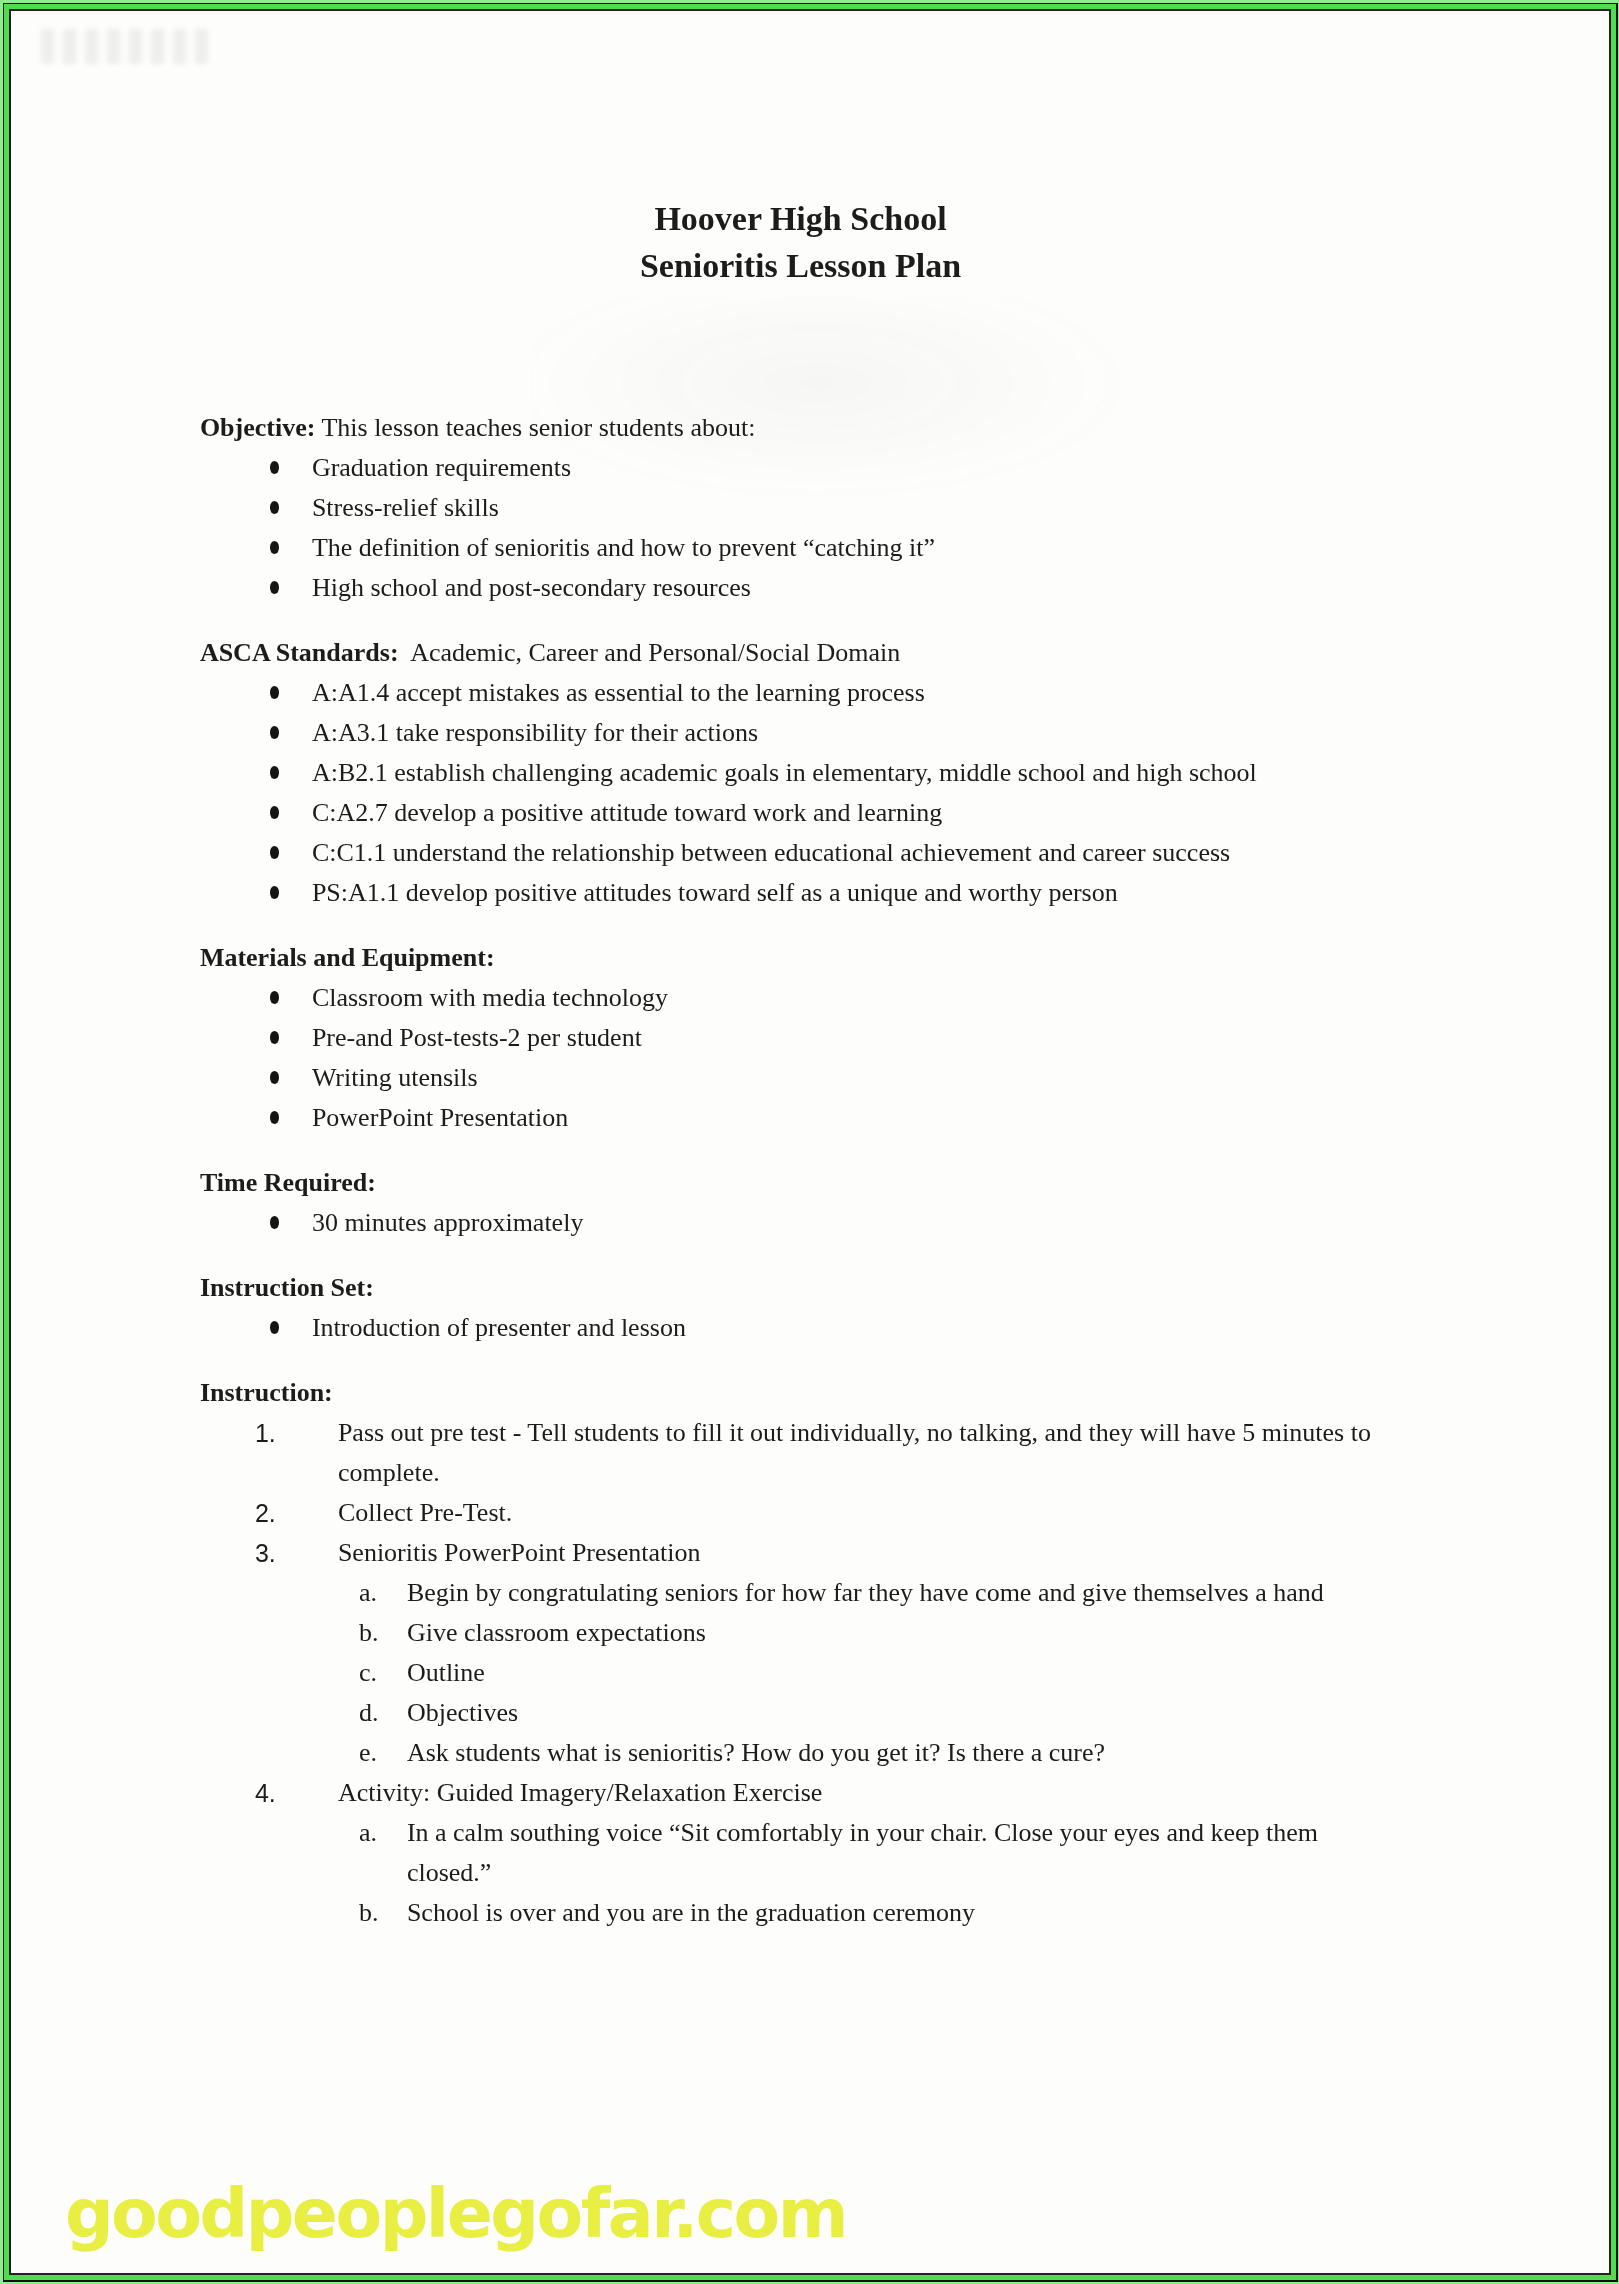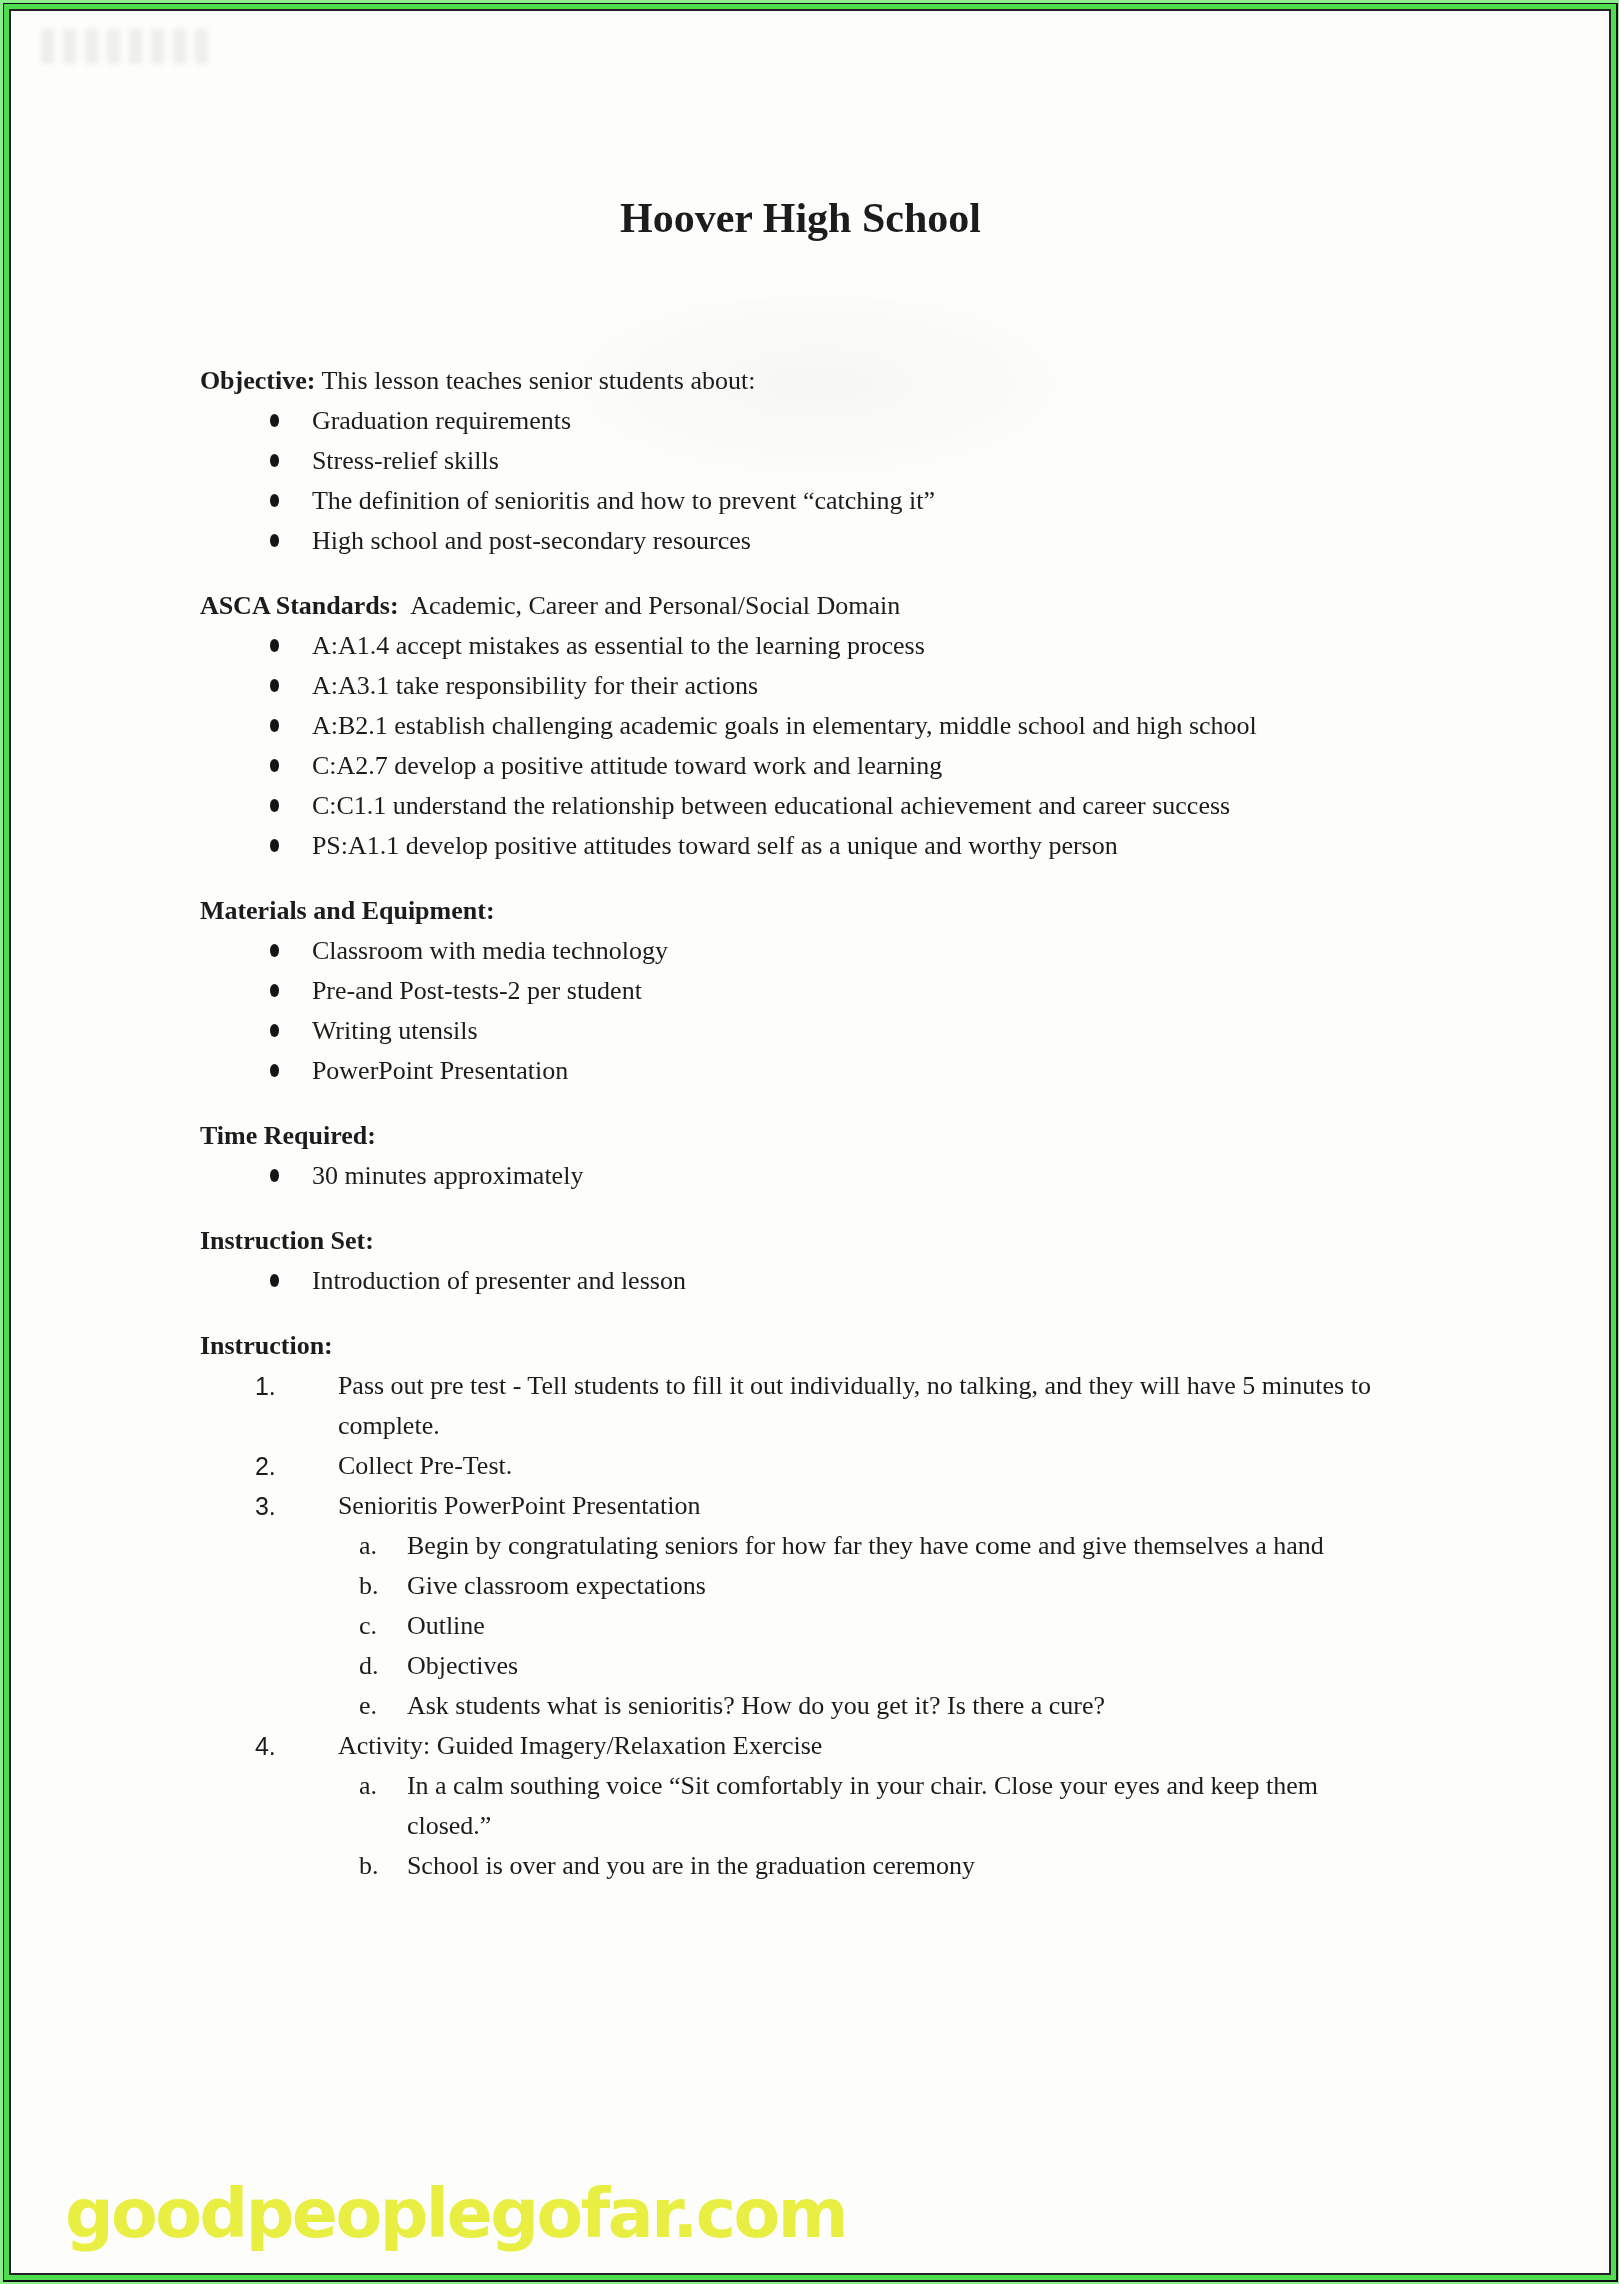--- a/index.html
+++ b/index.html
@@ -29,21 +29,21 @@
     filter: blur(1.7px);
   }
 
   .doc {
     position: relative;
     padding: 184px 208px 0 189px;
     font-size: 26px;
     line-height: 40px;
   }
 
-  .title { text-align: center; font-weight: bold; font-size: 42px; line-height: 47px; }
+  .title { text-align: center; font-weight: bold; font-size: 34px; line-height: 47px; }
 
   .section { margin-top: 25px; }
   .section.first { margin-top: 119px; }
   .heading { font-weight: bold; }
 
   ul.bullets { margin: 0; padding: 0; list-style: none; }
   li.bullet-item { position: relative; padding-left: 112px; }
   li.bullet-item::before {
     content: ""; position: absolute; left: 70px; top: 13.4px;
     width: 9.2px; height: 12.6px; border-radius: 50%; background: #151515;
@@ -73,20 +73,21 @@
       <div class="frame-inner">
         <div class="page">
 
           <div class="artifact-topleft"></div>
           <div class="artifact-mid"></div>
 
           <div class="doc">
 
             <div class="title">
               <div>Hoover High School</div>
+              <div>Senioritis Lesson Plan</div>
             </div>
 
             <div class="section first">
               <div><span class="heading">Objective:</span> <span>This lesson teaches senior students about:</span></div>
               <ul class="bullets">
                 <li class="bullet-item">Graduation requirements</li>
                 <li class="bullet-item">Stress-relief skills</li>
                 <li class="bullet-item">The definition of senioritis and how to prevent “catching it”</li>
                 <li class="bullet-item">High school and post-secondary resources</li>
               </ul>

